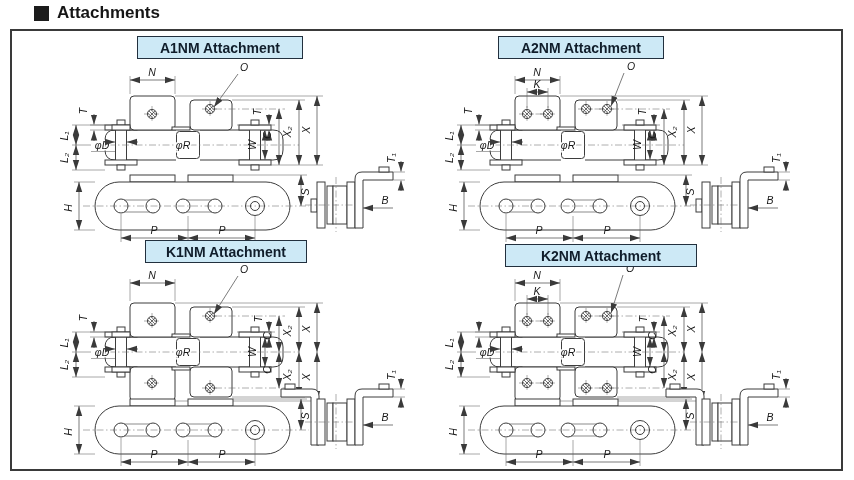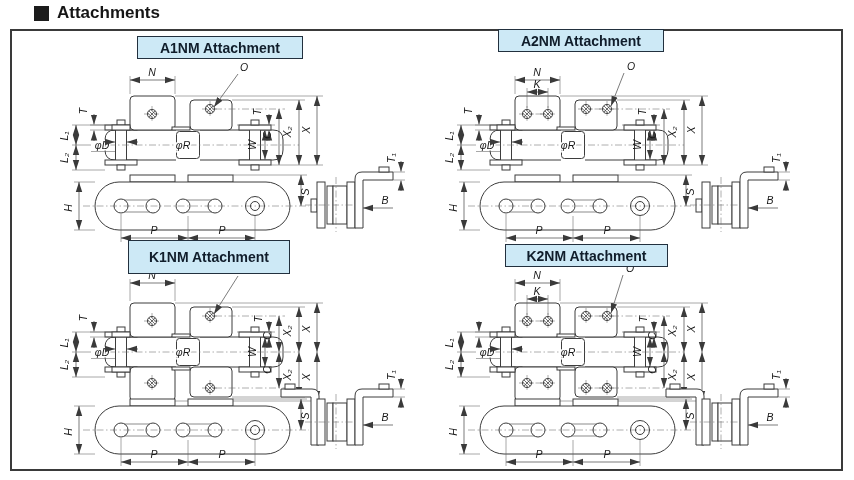--- a/index.html
+++ b/index.html
@@ -63,23 +63,23 @@
 </svg>
 
 <div class="heading">
   <span class="sq"></span>
   <span>Attachments</span>
 </div>
 
 <div class="frame"></div>
 
 <div class="dtitle" style="left:137px;top:36px;width:166px;height:23px">A1NM Attachment</div>
-<div class="dtitle" style="left:498px;top:29px;width:166px;height:23px">A2NM Attachment</div>
-<div class="dtitle" style="left:128px;top:240px;width:162px;height:34px">K1NM Attachment</div>
-<div class="dtitle" style="left:505px;top:244px;width:163px;height:23px">K2NM Attachment</div>
+<div class="dtitle" style="left:498px;top:36px;width:166px;height:23px">A2NM Attachment</div>
+<div class="dtitle" style="left:145px;top:240px;width:162px;height:23px">K1NM Attachment</div>
+<div class="dtitle" style="left:505px;top:244px;width:192px;height:23px">K2NM Attachment</div>
 
 <svg class="q" style="left:11px;top:32px" width="416" height="205" viewBox="0 0 416 205">
   <g>
     <use href="#chainsv" x="110" y="113"></use>
     <rect class="ln" x="119" y="64" width="45" height="34" rx="4"></rect>
     <rect class="ln" x="101" y="93" width="18" height="5"></rect>
     <rect class="ln" x="179" y="68" width="42" height="30" rx="4"></rect>
     <rect class="ln" x="161" y="95" width="18" height="3"></rect>
     <use href="#hole" x="141" y="82"></use>
     <use href="#hole" x="199" y="77"></use>

